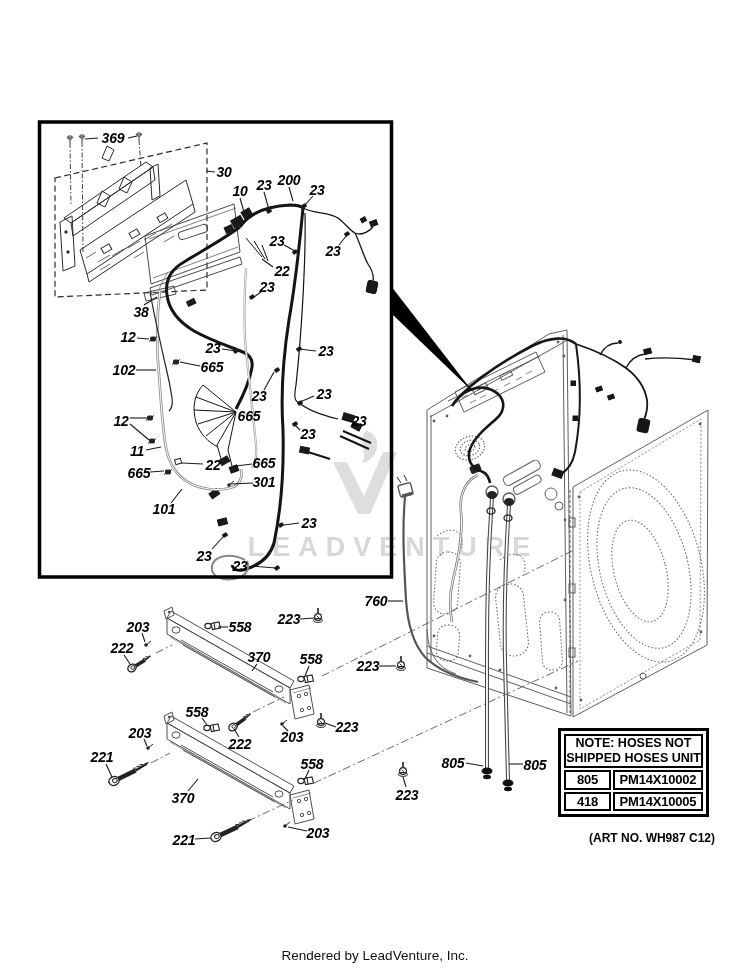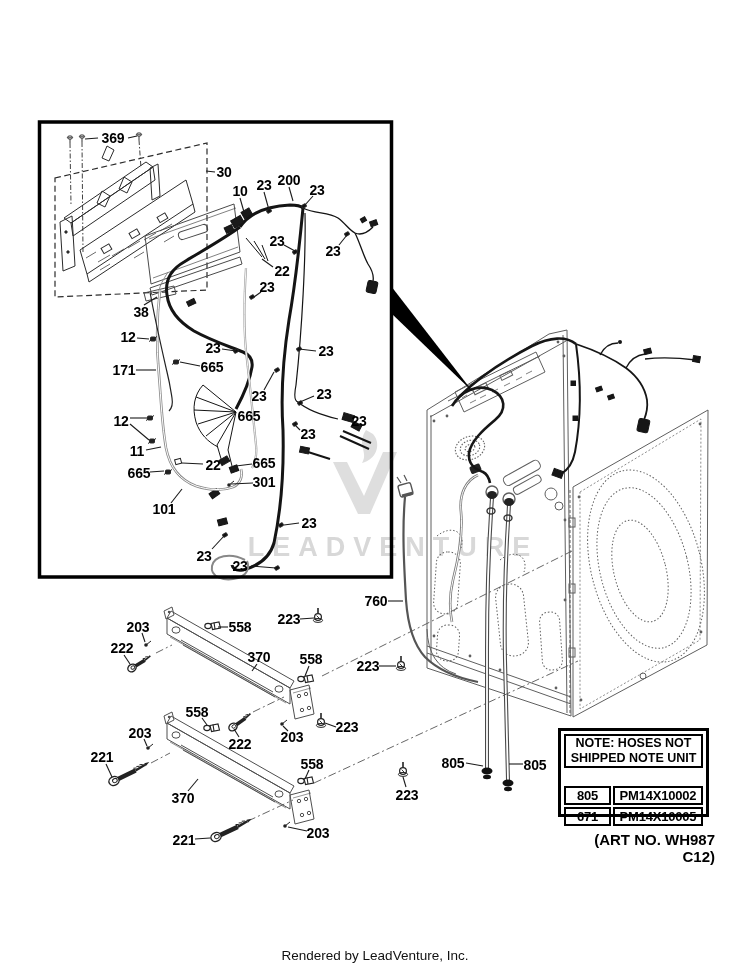--- a/index.html
+++ b/index.html
@@ -1,32 +1,32 @@
 <!DOCTYPE html>
 <html><head>
 <meta charset="utf-8">
 <style>
   html,body{margin:0;padding:0;background:#fff;}
   .page{position:relative;width:750px;height:971px;background:#fff;overflow:hidden;
         font-family:"Liberation Sans",sans-serif;}
   .art{position:absolute;left:0;top:0;}
-  .callout-layer{position:absolute;left:0;top:0;width:619px;height:971px;pointer-events:none;}
+  .callout-layer{position:absolute;left:0;top:0;width:619px;height:971px;pointer-events:none;font-style:italic;}
   .callout{position:absolute;transform:translate(-50%,-50%);font-weight:bold;font-size:14px;
            color:#000;white-space:nowrap;letter-spacing:-0.2px;line-height:1;}
   .notebox{position:absolute;left:558px;top:728px;width:151px;height:89px;box-sizing:border-box;
            border:3px solid #000;background:#fff;display:flex;flex-direction:column;
-           padding:3px;gap:18px;}
+           padding:3px;gap:2px;}
   .nb-header{border:2px solid #000;flex:0 0 30px;display:flex;flex-direction:column;
              justify-content:center;align-items:center;font-weight:bold;font-size:12.5px;
              line-height:1.2;text-align:center;}
   .nb-grid{display:grid;grid-template-columns:47px 1fr;gap:2px;flex:1;}
   .nb-cell{border:2px solid #000;display:flex;align-items:center;justify-content:center;
            font-weight:bold;font-size:13px;letter-spacing:-0.2px;}
   .artno{position:absolute;left:565px;top:831px;width:150px;text-align:right;
-         font-size:15px;font-weight:bold;color:#000;}
+         font-size:12px;font-weight:bold;color:#000;}
   .footer{position:absolute;left:0;top:948px;width:750px;text-align:center;
           font-size:13.5px;color:#111;}
 </style>
 </head>
 <body>
 
 <div class="page">
 
 <svg class="art" width="750" height="971" viewBox="0 0 750 971" xmlns="http://www.w3.org/2000/svg">
 
@@ -416,21 +416,21 @@
       <div class="callout" style="left: 289px; top: 180px;">200</div>
       <div class="callout" style="left: 317px; top: 190px;">23</div>
       <div class="callout" style="left: 277px; top: 241px;">23</div>
       <div class="callout" style="left: 282px; top: 271px;">22</div>
       <div class="callout" style="left: 267px; top: 287px;">23</div>
       <div class="callout" style="left: 333px; top: 251px;">23</div>
       <div class="callout" style="left: 141px; top: 312px;">38</div>
       <div class="callout" style="left: 128px; top: 337px;">12</div>
       <div class="callout" style="left: 213px; top: 348px;">23</div>
       <div class="callout" style="left: 326px; top: 351px;">23</div>
-      <div class="callout" style="left: 124px; top: 370px;">171</div>
+      <div class="callout" style="left: 124px; top: 370px;">102</div>
       <div class="callout" style="left: 212px; top: 367px;">665</div>
       <div class="callout" style="left: 259px; top: 396px;">23</div>
       <div class="callout" style="left: 324px; top: 394px;">23</div>
       <div class="callout" style="left: 121px; top: 421px;">12</div>
       <div class="callout" style="left: 249px; top: 416px;">665</div>
       <div class="callout" style="left: 359px; top: 421px;">23</div>
       <div class="callout" style="left: 308px; top: 434px;">23</div>
       <div class="callout" style="left: 137px; top: 451px;">11</div>
       <div class="callout" style="left: 213px; top: 465px;">22</div>
       <div class="callout" style="left: 264px; top: 463px;">665</div>
@@ -459,26 +459,26 @@
       <div class="callout" style="left: 312px; top: 764px;">558</div>
       <div class="callout" style="left: 259px; top: 657px;">370</div>
       <div class="callout" style="left: 183px; top: 798px;">370</div>
       <div class="callout" style="left: 102px; top: 757px;">221</div>
       <div class="callout" style="left: 184px; top: 840px;">221</div>
     </div>
 
 <div class="notebox">
   <div class="nb-header">
     <span>NOTE: HOSES NOT</span>
-    <span>SHIPPED NOTE UNIT</span>
+    <span>SHIPPED HOSES UNIT</span>
   </div>
   <div class="nb-grid">
     <div class="nb-cell">805</div>
     <div class="nb-cell">PM14X10002</div>
-    <div class="nb-cell">671</div>
+    <div class="nb-cell">418</div>
     <div class="nb-cell">PM14X10005</div>
   </div>
 </div>
 
 <div class="artno">(ART NO. WH987 C12)</div>
 <div class="footer">Rendered by LeadVenture, Inc.</div>
 
 </div>
 
 </body></html>

